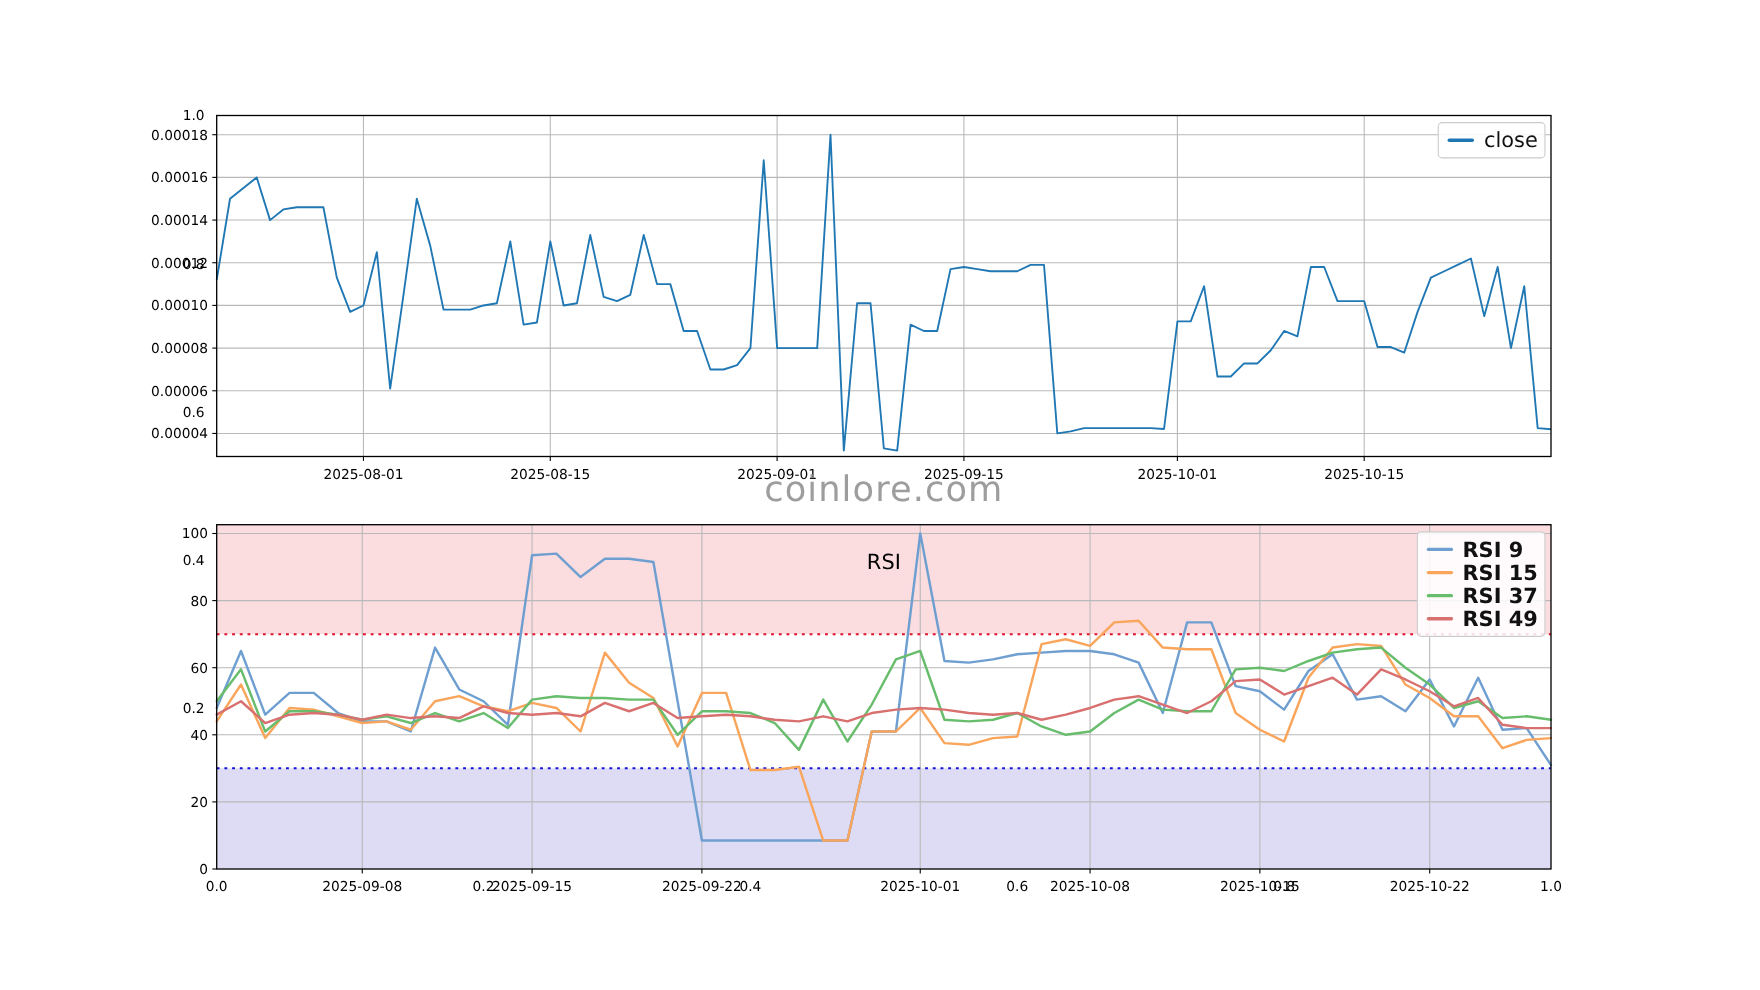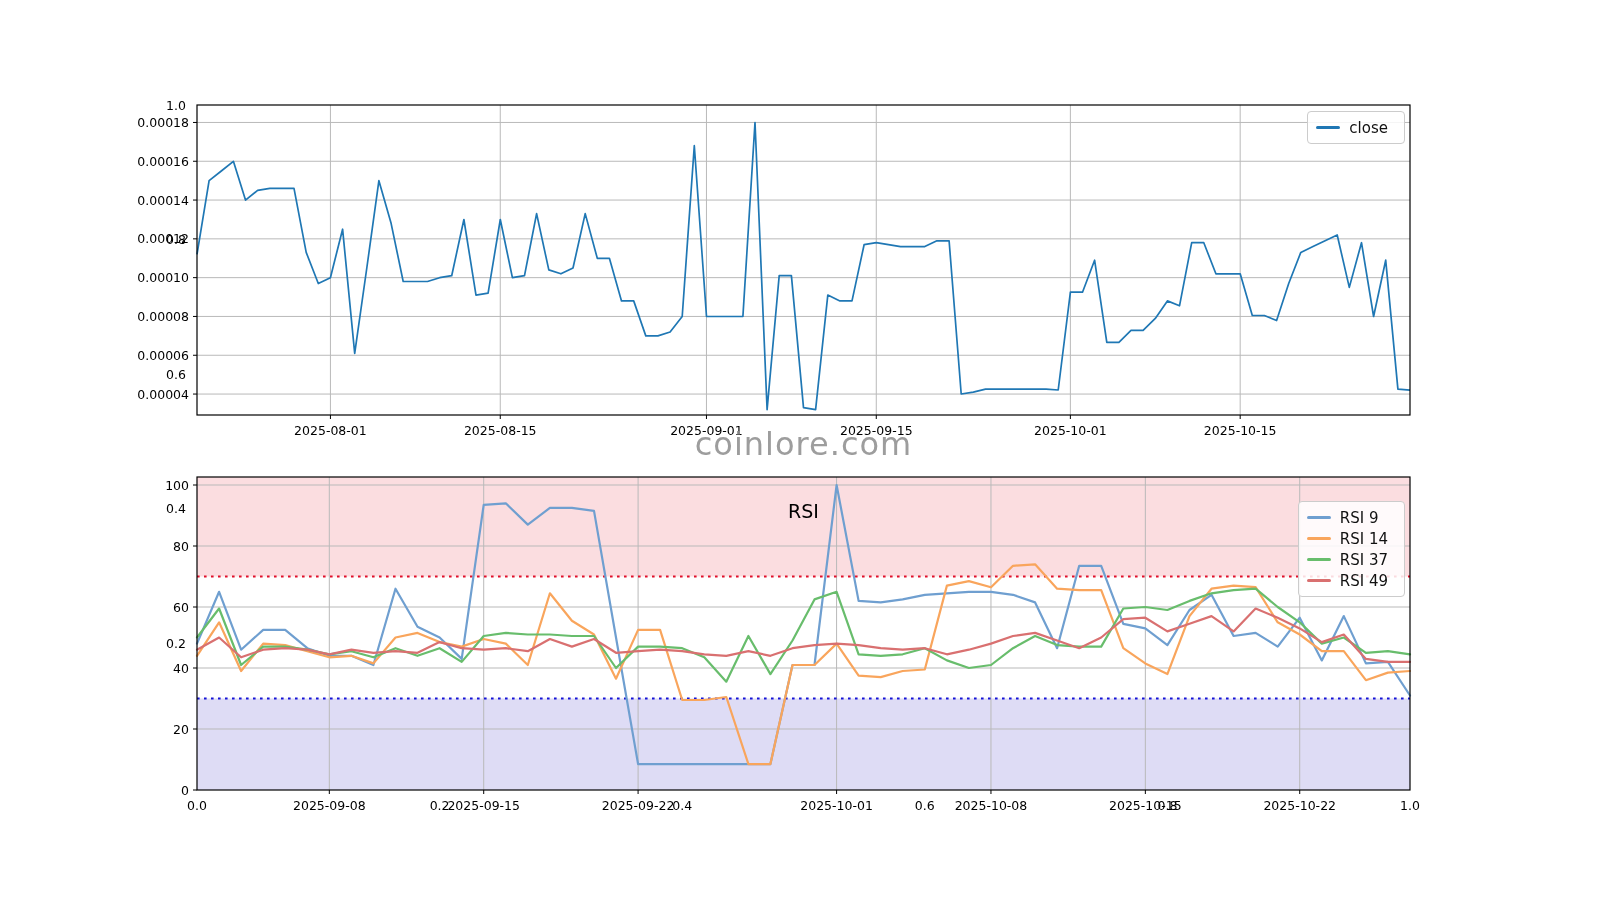--- a/index.html
+++ b/index.html
@@ -4,23 +4,23 @@
 <style>
   html,body{margin:0;padding:0;background:#ffffff;}
   .stage{position:relative;width:1600px;height:900px;background:#ffffff;overflow:hidden;
          font-family:"DejaVu Sans","Liberation Sans",sans-serif;}
   .stage svg{position:absolute;left:0;top:0;}
   .watermark{position:absolute;left:197px;top:428px;width:1213px;text-align:center;
              font-size:32px;color:#8c8c8c;opacity:.85;letter-spacing:1px;z-index:2;line-height:1;}
   .rsi-title{position:absolute;left:197px;top:454px;width:1213px;text-align:center;
              font-size:19px;color:#000;z-index:3;line-height:1;margin-top:48px;}
   .legend{position:absolute;right:195px;background:rgba(255,255,255,.85);border:1px solid #cccccc;
-          border-radius:4px;padding:5px 16px 5px 8px;z-index:4;font-size:15px;color:#111;}
+          border-radius:4px;padding:5px 6px 5px 8px;z-index:4;font-size:19px;color:#111;}
   .legend-price{top:111px;}
-  .legend-rsi{top:501px;}
+  .legend-rsi{top:483px;font-weight:bold;}
   .legend-row{display:flex;align-items:center;height:21px;white-space:nowrap;}
   .lswatch{display:inline-block;width:24px;height:3px;border-radius:2px;margin-right:9px;flex:0 0 auto;}
 </style>
 </head>
 <body>
 
 <div class="stage">
   <svg id="plot" width="1600" height="900">
       <g>
         <rect x="197" y="477" width="1213" height="99.5" fill="#fbdde0"></rect>
@@ -148,21 +148,21 @@
     </div>
   </div>
 
   <div class="legend legend-rsi">
     <div class="legend-row">
       <span class="lswatch" style="background: rgb(111, 159, 208);"></span>
       <span>RSI 9</span>
     </div>
     <div class="legend-row">
       <span class="lswatch" style="background: rgb(249, 165, 92);"></span>
-      <span>RSI 14</span>
+      <span>RSI 15</span>
     </div>
     <div class="legend-row">
       <span class="lswatch" style="background: rgb(104, 189, 108);"></span>
       <span>RSI 37</span>
     </div>
     <div class="legend-row">
       <span class="lswatch" style="background: rgb(217, 112, 112);"></span>
       <span>RSI 49</span>
     </div>
   </div>

